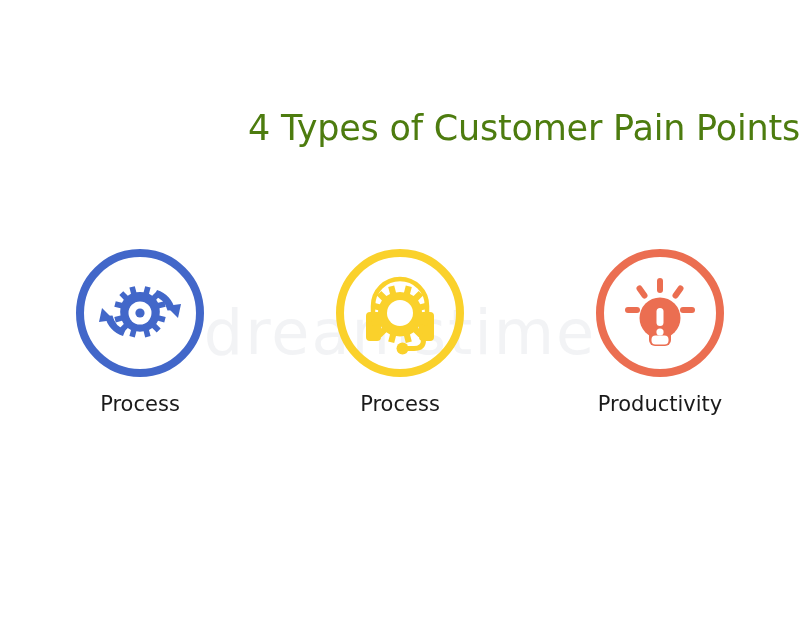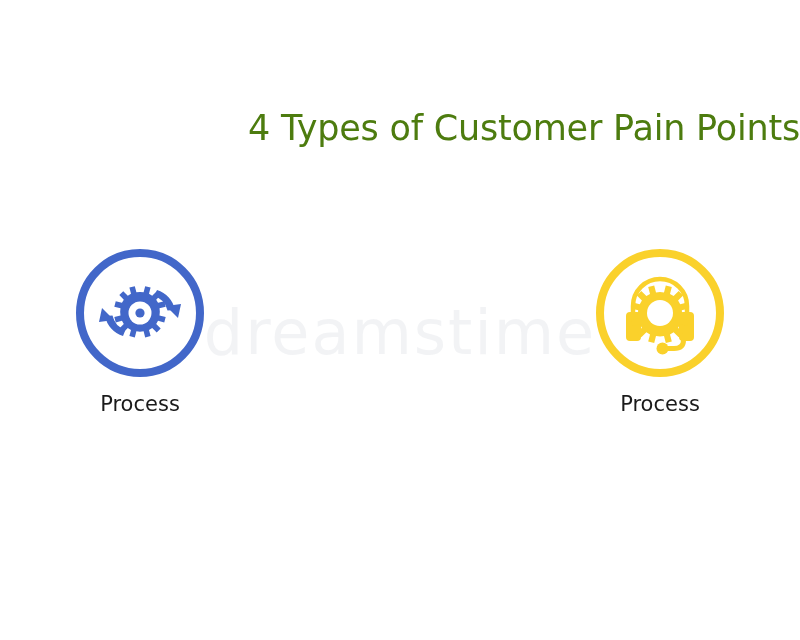--- a/index.html
+++ b/index.html
@@ -143,15 +143,38 @@
           <g fill="#FAD12B">
             <path d="M65 44
                      l4 0.4 1.8 -7 6 1.6 -1.8 7 3.6 2.1 5.1 -5 4.4 4.4 -5 5.1 2.1 3.6 7 -1.8 1.6 6 -7 1.8 0.4 4 -0.4 4 7 1.8 -1.6 6 -7 -1.8 -2.1 3.6 5 5.1 -4.4 4.4 -5.1 -5 -3.6 2.1 1.8 7 -6 1.6 -1.8 -7 -4 0.4 -4 -0.4 -1.8 7 -6 -1.6 1.8 -7 -3.6 -2.1 -5.1 5 -4.4 -4.4 5 -5.1 -2.1 -3.6 -7 1.8 -1.6 -6 7 -1.8 -0.4 -4 0.4 -4 -7 -1.8 1.6 -6 7 1.8 2.1 -3.6 -5 -5.1 4.4 -4.4 5.1 5 3.6 -2.1 -1.8 -7 6 -1.6 1.8 7 z"></path>
           </g>
           <circle cx="65" cy="65" r="13" fill="#ffffff"></circle>
         </svg>
       </div>
       <div class="item-label">Process</div>
     </div>
 
+    <div class="item">
+      <div class="icon-circle">
+        <svg width="130" height="130" viewBox="0 0 130 130">
+          <circle cx="65" cy="65" r="60" fill="none" stroke="#EB6E51" stroke-width="8"></circle>
+
+          <g stroke="#EB6E51" stroke-width="6" stroke-linecap="round">
+            <line x1="65" y1="33" x2="65" y2="42"></line>
+            <line x1="44.5" y1="40.5" x2="49.5" y2="47.5"></line>
+            <line x1="85.5" y1="40.5" x2="80.5" y2="47.5"></line>
+            <line x1="33" y1="62" x2="42" y2="62"></line>
+            <line x1="97" y1="62" x2="88" y2="62"></line>
+          </g>
+
+          <circle cx="65" cy="70" r="20.5" fill="#EB6E51"></circle>
+          <path d="M54 85 h22 v7 a6 6 0 0 1 -6 6 h-10 a6 6 0 0 1 -6 -6 z" fill="#EB6E51"></path>
+          <rect x="56.5" y="87.5" width="17" height="9" rx="4" fill="#ffffff"></rect>
+
+          <rect x="61.5" y="60" width="7" height="18" rx="3.5" fill="#ffffff"></rect>
+          <circle cx="65" cy="84" r="3.6" fill="#ffffff"></circle>
+        </svg>
+      </div>
+      <div class="item-label">Productivity</div>
+    </div>
 
   </div>
 </div>
 
 </body></html>

